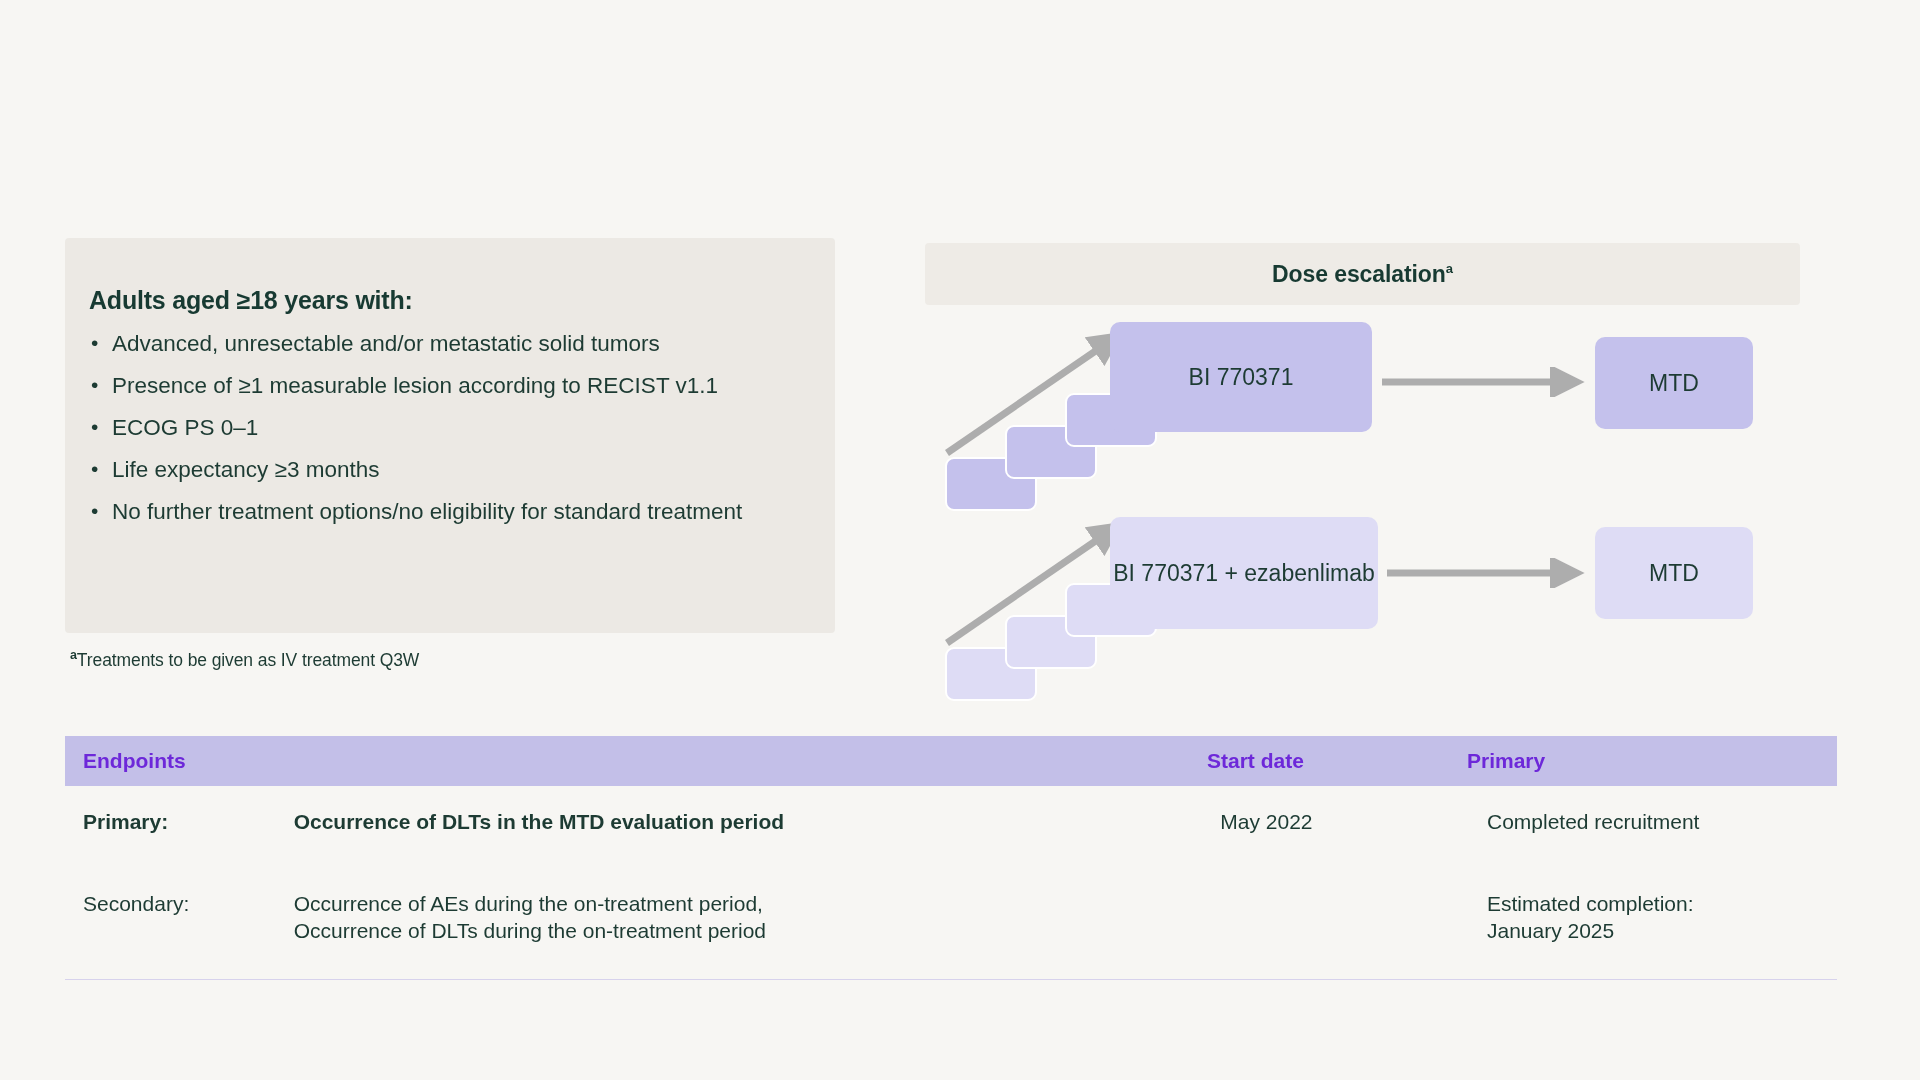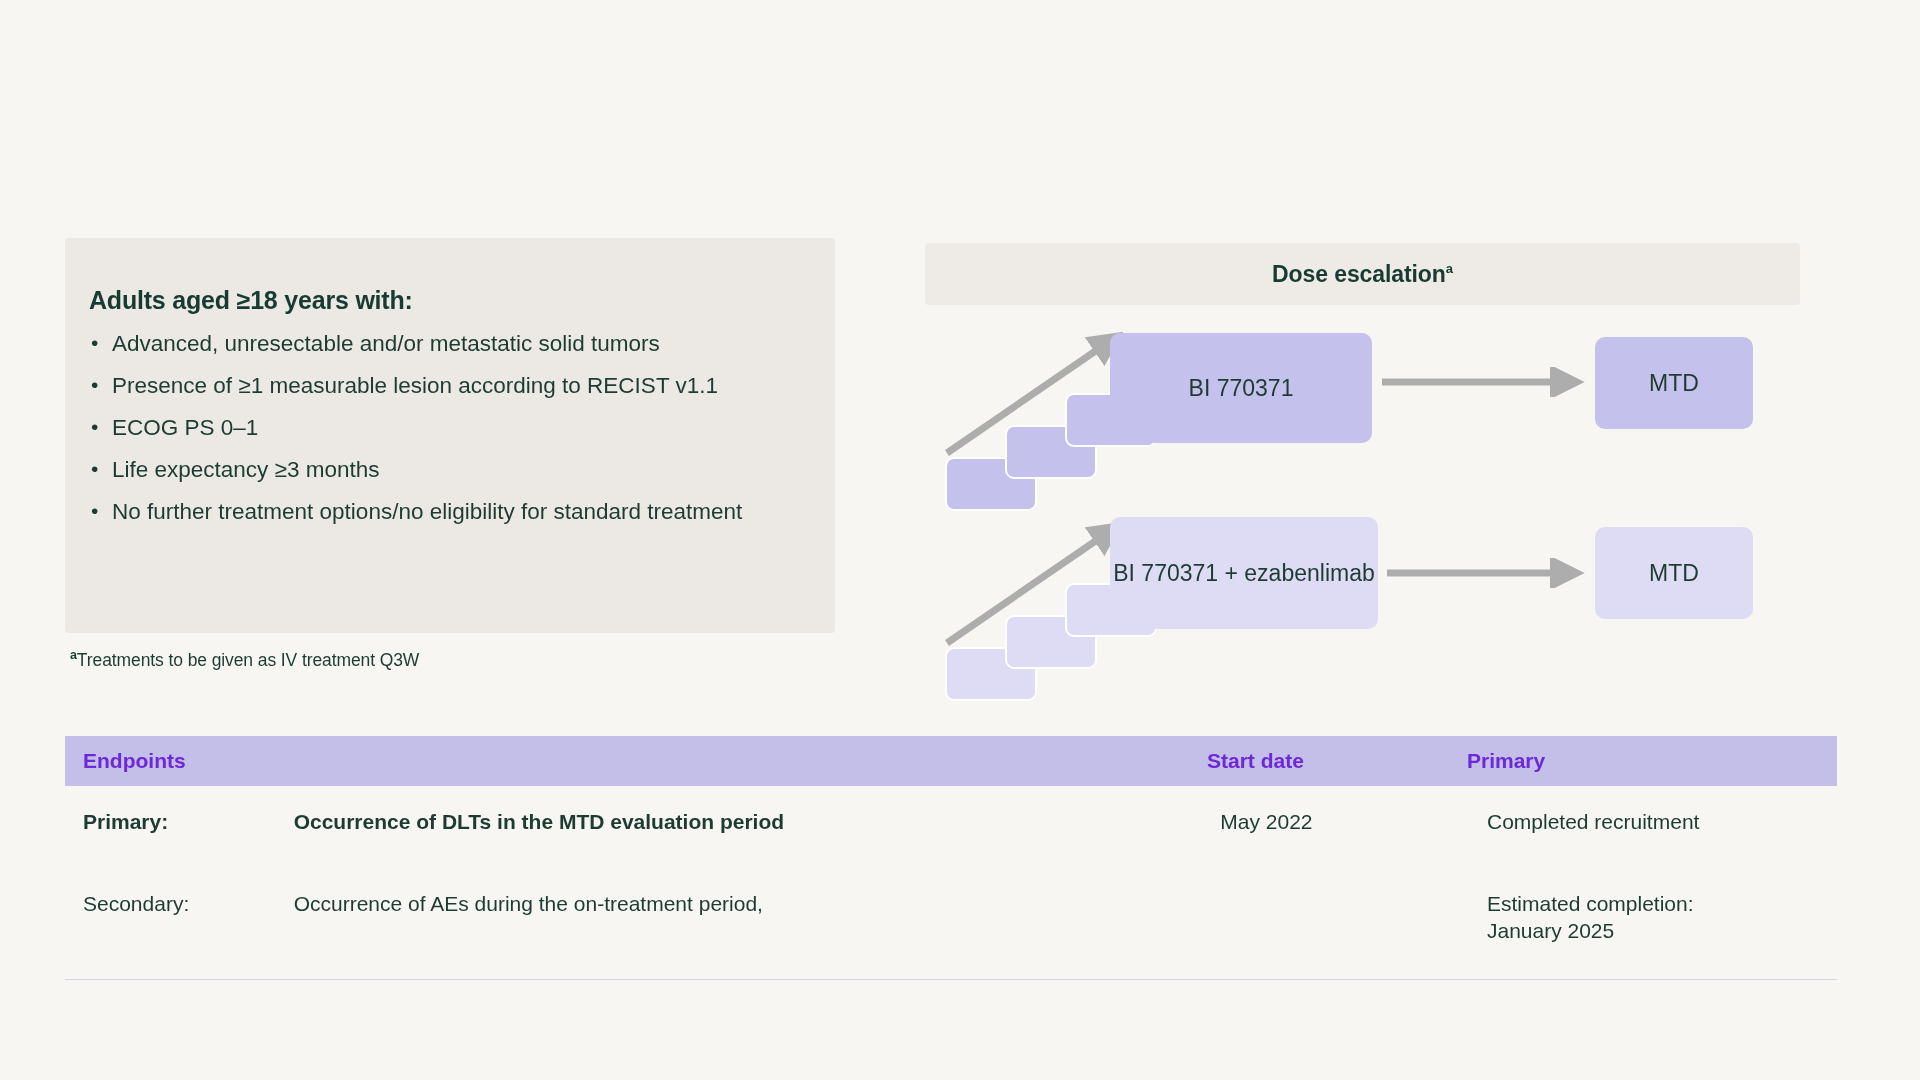--- a/index.html
+++ b/index.html
@@ -198,21 +198,21 @@
 
   <svg class="ramp-arrow" style="left:0px; top:0px;" width="300" height="230" viewBox="0 0 300 230">
     <defs>
       <marker id="rampHead1" markerWidth="5" markerHeight="5" refX="3.2" refY="2.5" orient="auto">
         <path d="M0,0 L5,2.5 L0,5 z" fill="#adadad"></path>
       </marker>
     </defs>
     <line x1="22" y1="148" x2="188" y2="34" stroke="#adadad" stroke-width="7" marker-end="url(#rampHead1)"></line>
   </svg>
 
-  <div class="treat-box" style="left:185px; top:28px; width:262px; height:110px; background:#c4c1ec;">
+  <div class="treat-box" style="left:185px; top:17px; width:262px; height:110px; background:#c4c1ec;">
     <span>BI 770371</span>
   </div>
 
   <svg class="h-arrow" style="left:455px; top:62px;" width="215" height="30" viewBox="0 0 215 30">
     <defs>
       <marker id="hHead1" markerWidth="5" markerHeight="5" refX="3.2" refY="2.5" orient="auto">
         <path d="M0,0 L5,2.5 L0,5 z" fill="#adadad"></path>
       </marker>
     </defs>
     <line x1="2" y1="15" x2="192" y2="15" stroke="#adadad" stroke-width="7" marker-end="url(#hHead1)"></line>
@@ -273,20 +273,21 @@
     </div>
     <div class="cell col-status" style="font-weight:normal;">
       <span>Completed recruitment</span>
     </div>
   </div>
 
   <div class="table-row" id="row-secondary">
     <div class="cell col-endpoint-label">Secondary:</div>
     <div class="cell col-endpoint-text">
       <div>Occurrence of AEs during the on-treatment period,</div>
+      <div>Occurrence of DLTs during the on-treatment period</div>
     </div>
     <div class="cell col-start-date"></div>
     <div class="cell col-status">
       <div>Estimated completion:</div>
       <div>January 2025</div>
     </div>
   </div>
 
   <div id="table-bottom-border"></div>
 </div>

